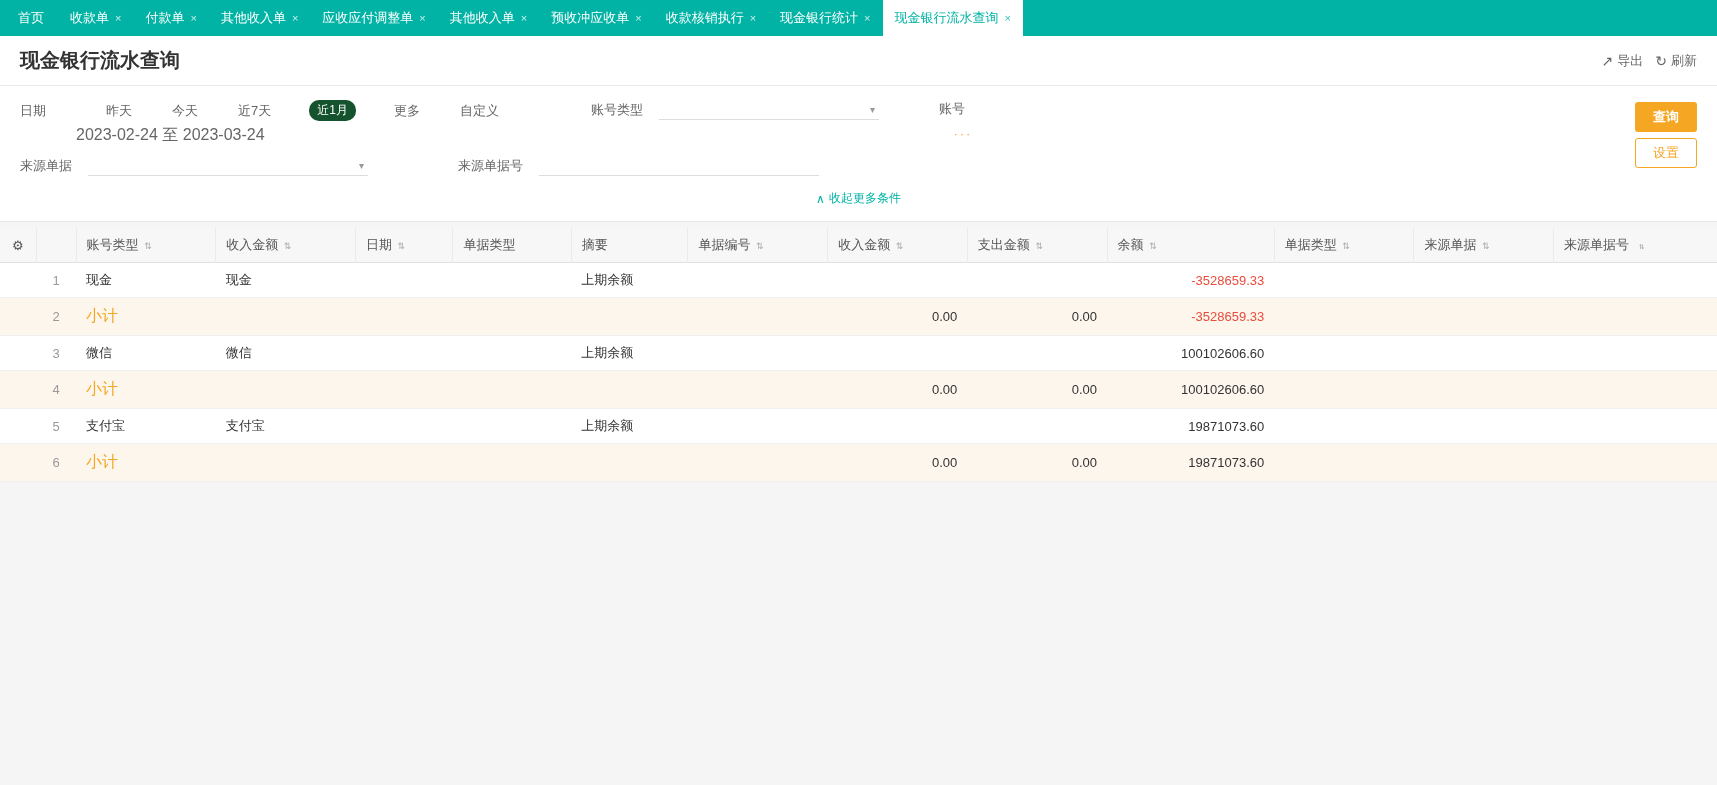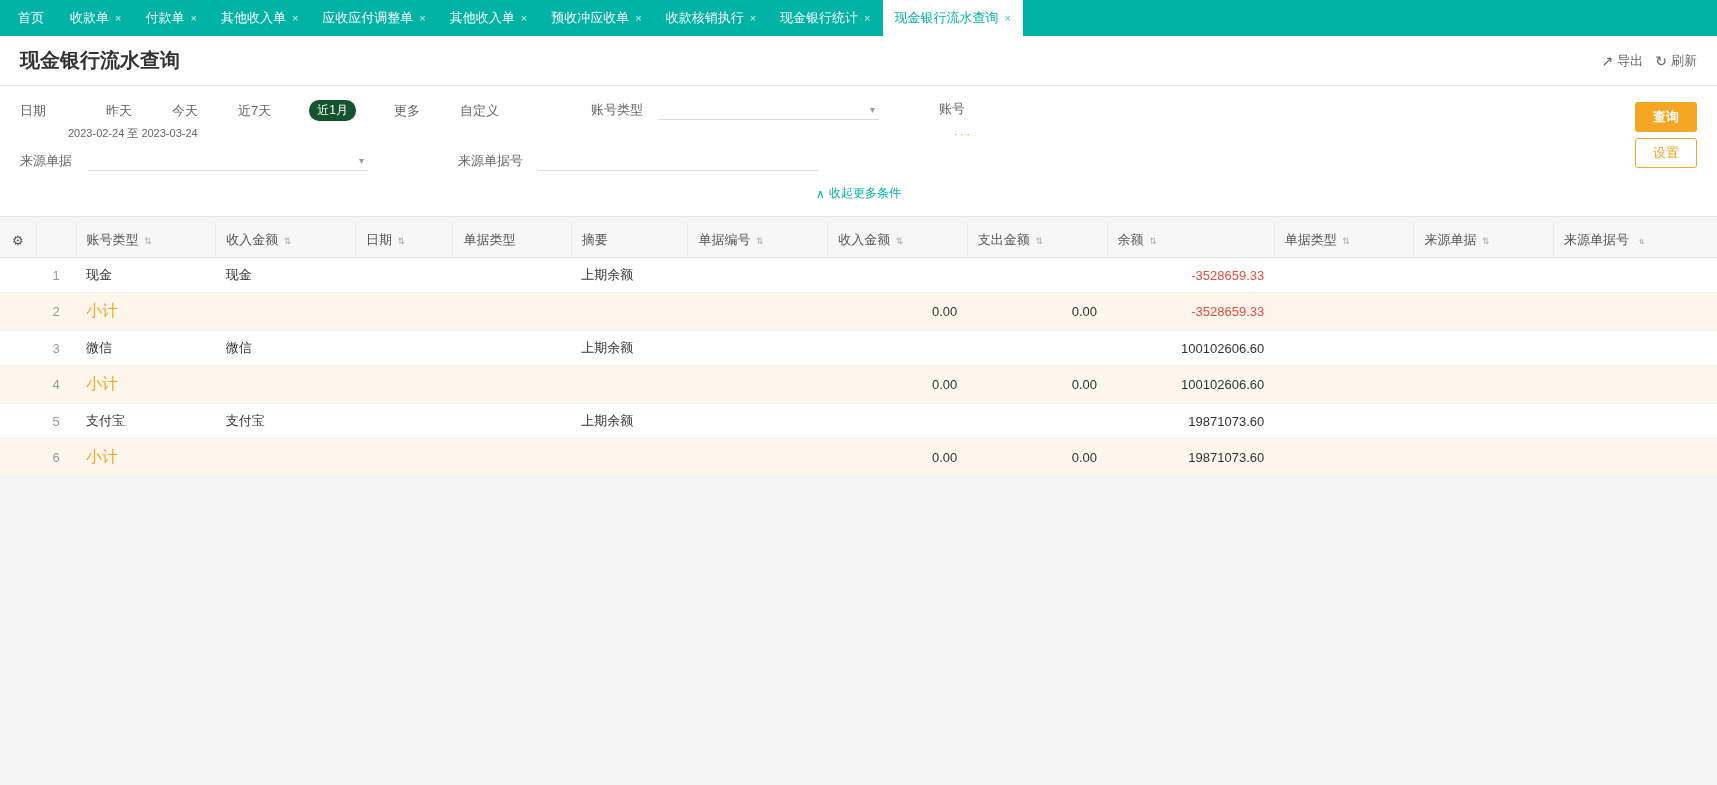--- a/index.html
+++ b/index.html
@@ -105,21 +105,22 @@
     }
     .date-btn.active-orange {
       background: #14532d;
       color: #fff;
       border-radius: 10px;
       padding: 2px 8px;
       font-size: 12px;
     }
     .date-range {
       color: #666;
-      font-size: 11px;
+      font-size: 16px;
+      margin-left: 8px;
     }
     .select-wrapper {
       display: flex;
       align-items: center;
       border-bottom: 1px solid #ddd;
       min-width: 200px;
       padding: 2px 4px;
     }
     .select-wrapper input {
       border: none;

